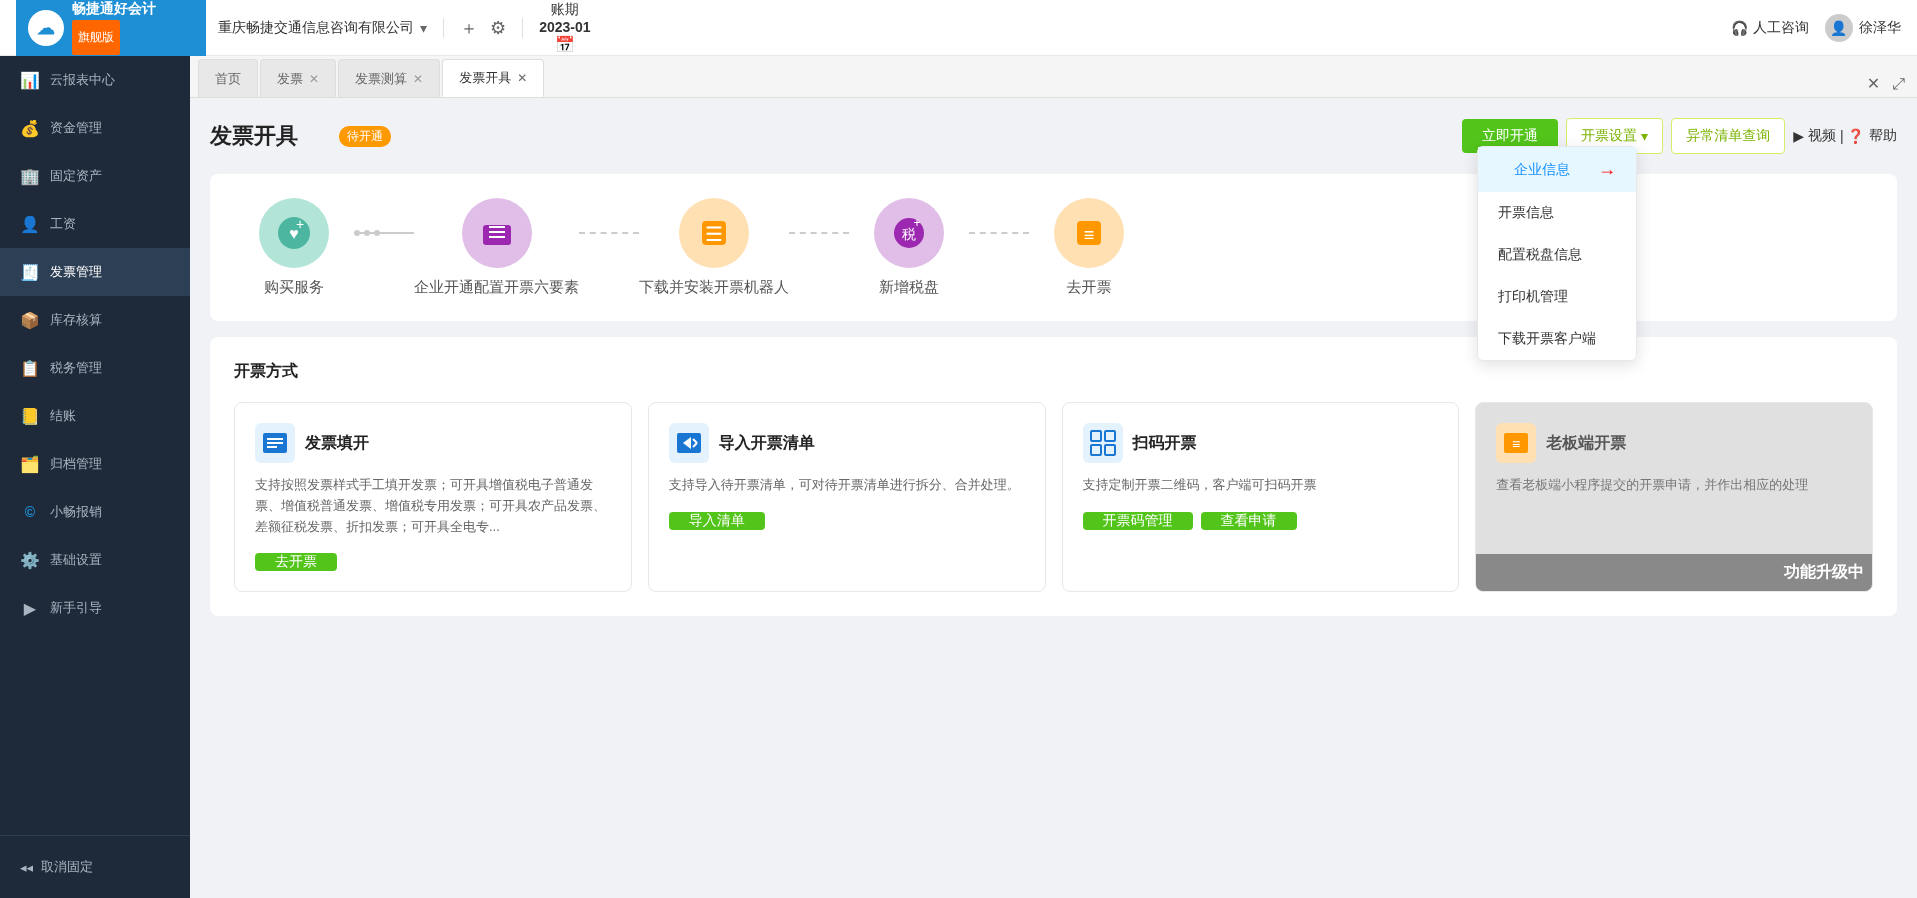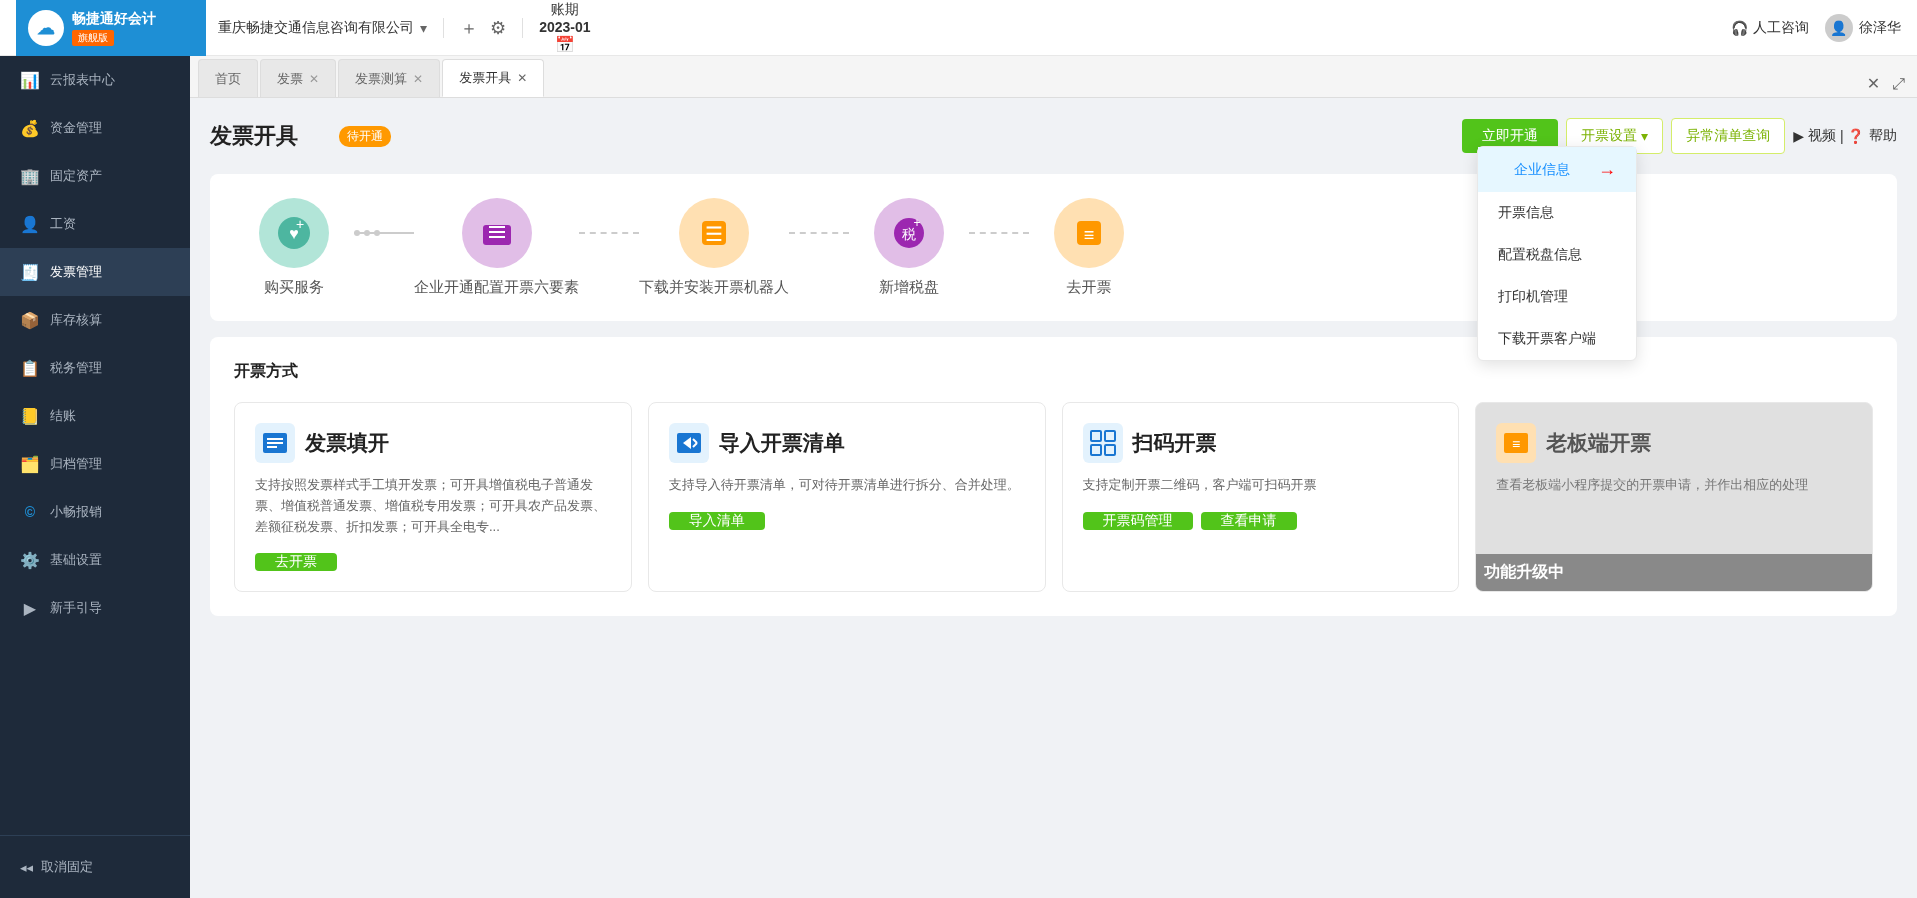--- a/index.html
+++ b/index.html
@@ -63,21 +63,21 @@
     .flow-steps { display: flex; align-items: center; gap: 0; }
     .flow-step { display: flex; flex-direction: column; align-items: center; gap: 10px; min-width: 120px; }
     .flow-step-icon { width: 70px; height: 70px; border-radius: 50%; display: flex; align-items: center; justify-content: center; font-size: 28px; }
     .step-label { font-size: 15px; color: #555; text-align: center; }
 
     
     .methods-grid { display: grid; grid-template-columns: repeat(4, 1fr); gap: 16px; }
     .method-card { background: #fff; border: 1px solid #e8e8e8; border-radius: 8px; padding: 20px; }
     .method-header { display: flex; align-items: center; gap: 10px; margin-bottom: 12px; }
     .method-icon { width: 40px; height: 40px; border-radius: 6px; display: flex; align-items: center; justify-content: center; font-size: 22px; }
-    .method-title { font-size: 21px; font-weight: bold; color: #222; }
+    .method-title { font-size: 16px; font-weight: bold; color: #222; }
     .method-desc { font-size: 13px; color: #666; line-height: 1.6; margin-bottom: 16px; }
     .method-btn { display: inline-block; background: #52c41a; color: #fff; border: none; border-radius: 4px; padding: 0 20px; cursor: pointer; font-size: 14px; }
 
     
     .dropdown-menu { position: absolute; top: 48px; right: 280px; background: #fff; border: 1px solid #e8e8e8; border-radius: 6px; box-shadow: 0 4px 16px rgba(0,0,0,0.12); z-index: 100; min-width: 160px; }
     .dropdown-item { padding: 12px 20px; cursor: pointer; color: #333; font-size: 14px; }
     .dropdown-item.active { background: #e6f7ff; color: #1890ff; padding-left: 36px; }
 
     
     .red-arrow { color: #ff0000; font-size: 18px; margin-left: 8px; }
@@ -95,21 +95,21 @@
 <div class="app-container">
 
   <div class="top-bar">
 
     <div class="logo-area">
       <div class="logo-icon">
         <span>☁</span>
       </div>
       <div>
         <div style="color:#fff;font-weight:bold;font-size:14px;">畅捷通好会计</div>
-        <div style="background:#ff6600;color:#fff;font-size:10px;padding:1px 6px;border-radius:2px;display:inline-block;margin-top:2px;">旗舰版</div>
+        <div style="background:#ff6600;color:#fff;font-size:12px;padding:9px 6px;border-radius:2px;display:inline-block;margin-top:2px;">旗舰版</div>
       </div>
     </div>
 
     <div class="company-selector">
       <span>重庆畅捷交通信息咨询有限公司</span>
       <span class="arrow">▾</span>
     </div>
 
     <div class="top-bar-divider"></div>
 
@@ -400,21 +400,21 @@
                 <div class="method-icon" style="background:#ffe0b2;">
                   <svg width="28" height="28" viewBox="0 0 28 28">
                       <rect x="2" y="4" width="24" height="20" rx="2" fill="#ff9800"></rect>
                       <text x="14" y="20" text-anchor="middle" fill="white" font-size="14">≡</text>
                     </svg>
                 </div>
                 <span class="method-title" style="color:#555;">老板端开票</span>
               </div>
               <div class="method-desc" style="color:#777;">查看老板端小程序提交的开票申请，并作出相应的处理</div>
 
-              <div style="position:absolute;bottom:0;left:0;right:0;background:rgba(100,100,100,0.7);padding:8px;text-align:left;">
+              <div style="position:absolute;bottom:0;left:0;right:0;background:rgba(100,100,100,0.7);padding:8px;text-align:right;">
                 <span style="color:#fff;font-size:16px;font-weight:bold;">功能升级中</span>
               </div>
             </div>
 
           </div>
         </div>
 
       </div>
     </div>
   </div>

